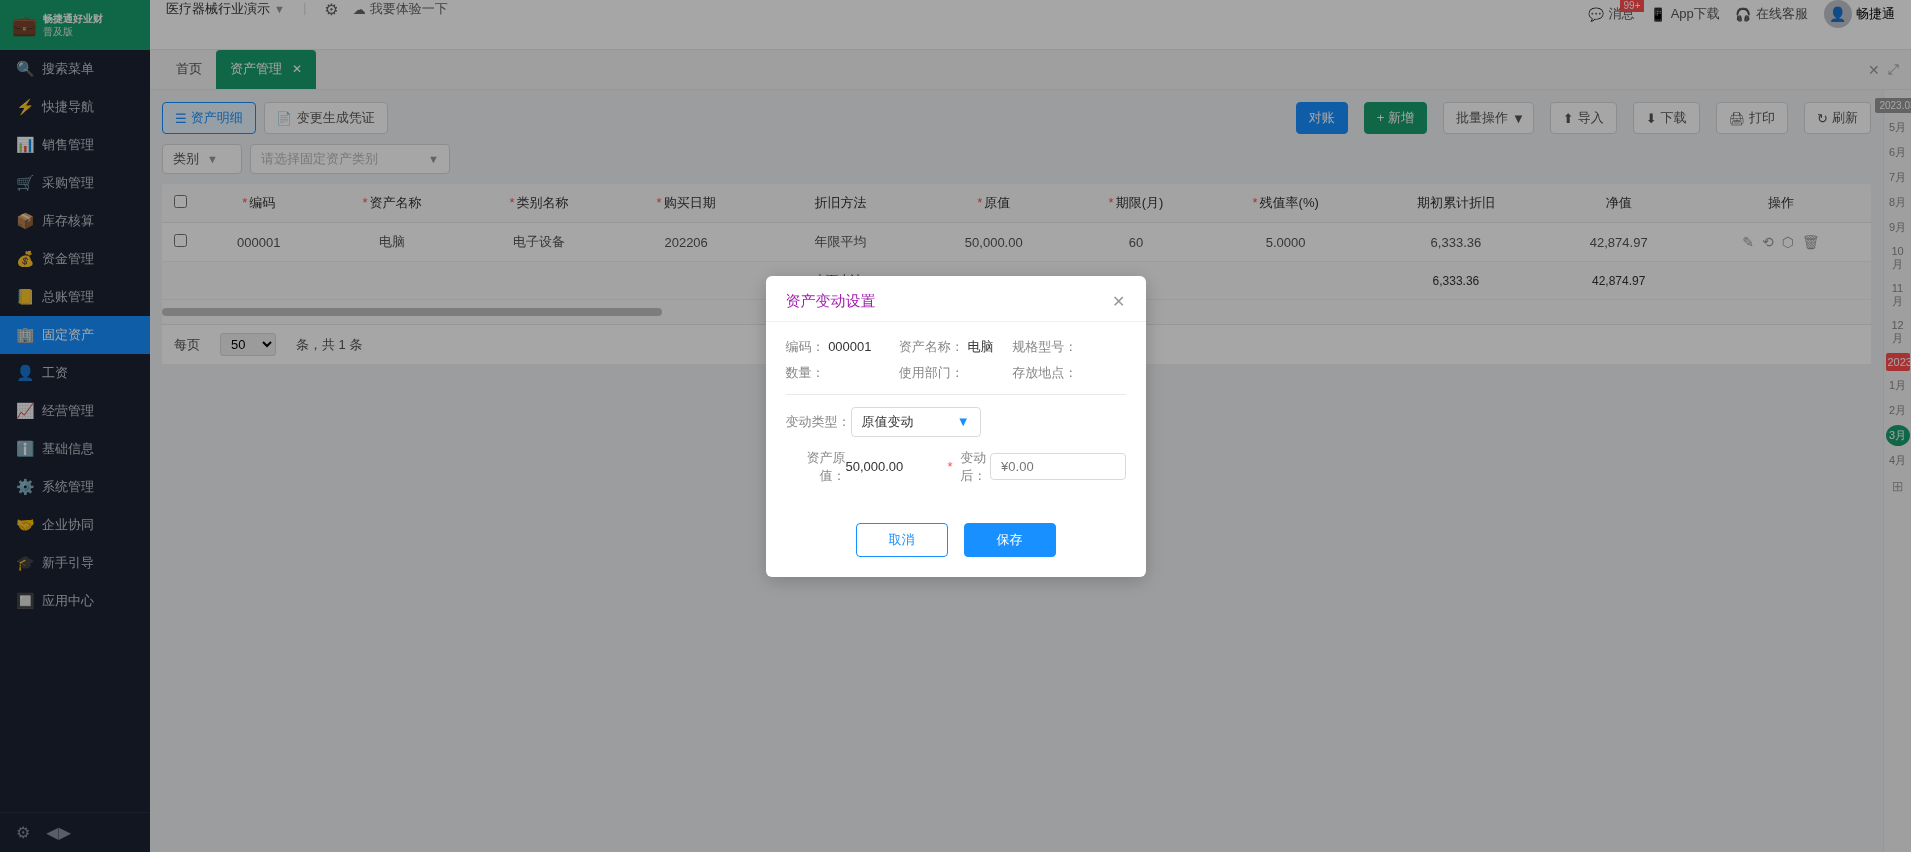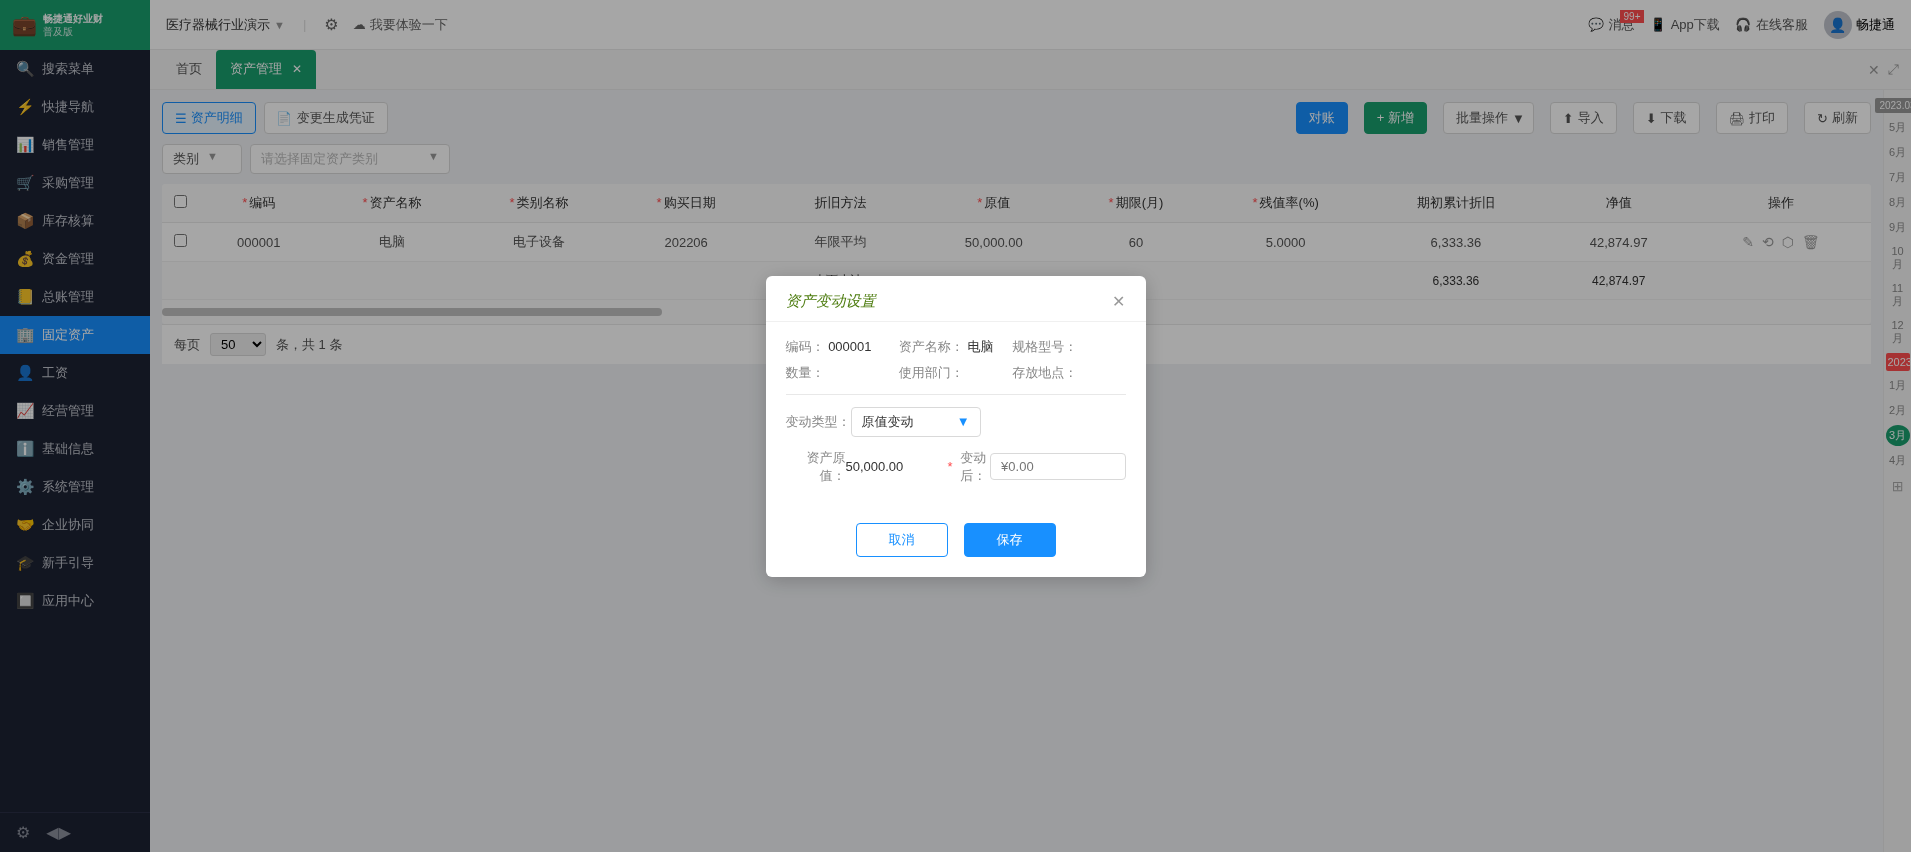--- a/index.html
+++ b/index.html
@@ -52,21 +52,21 @@
     .sidebar-footer span { cursor: pointer; font-size: 16px; }
 
     
     .main { flex: 1; display: flex; flex-direction: column; min-width: 0; }
 
     
     .top-header {
       background: white;
       height: 50px;
       display: flex;
-      align-items: center;
+      align-items: flex-start;
       padding: 0 16px;
       border-bottom: 1px solid #e8e8e8;
       gap: 14px;
     }
     .top-header .company-selector {
       display: flex;
       align-items: center;
       gap: 4px;
       font-size: 13px;
       color: #333;
@@ -225,21 +225,21 @@
 
     
     .filter-row {
       display: flex;
       align-items: center;
       gap: 8px;
       margin-bottom: 10px;
     }
     .filter-select {
       display: flex;
-      align-items: flex-start;
+      align-items: center;
       gap: 4px;
       padding: 5px 10px;
       border: 1px solid #d9d9d9;
       border-radius: 4px;
       background: white;
       cursor: pointer;
       font-size: 13px;
       color: #555;
       min-width: 80px;
     }
@@ -305,21 +305,21 @@
     .right-mini-bar .month-item.current-year {
       background: #ff4d4f;
       color: white;
       border-radius: 2px;
     }
 
     
     .pagination-bar {
       display: flex;
       align-items: center;
-      gap: 10px;
+      gap: 20px;
       padding: 8px 12px;
       background: white;
       border-top: 1px solid #e8e8e8;
       font-size: 13px;
       color: #555;
     }
     .pagination-bar select {
       padding: 2px 6px;
       border: 1px solid #d9d9d9;
       border-radius: 3px;
@@ -347,21 +347,21 @@
       z-index: 101;
       position: relative;
     }
     .dialog-header {
       padding: 16px 20px 10px;
       display: flex;
       align-items: center;
       justify-content: space-between;
       border-bottom: 1px solid #f0f0f0;
     }
-    .dialog-title { font-size: 15px; font-weight: 500; color: #4d7c0f; font-style: italic; }
+    .dialog-title { font-size: 15px; font-weight: 500; color: #a21caf; }
     .dialog-close { cursor: pointer; color: #999; font-size: 16px; }
     .dialog-body { padding: 16px 20px; }
     .dialog-info-grid {
       display: grid;
       grid-template-columns: 1fr 1fr 1fr;
       gap: 8px 0;
       border-bottom: 1px solid #e8e8e8;
       padding-bottom: 12px;
       margin-bottom: 12px;
     }

